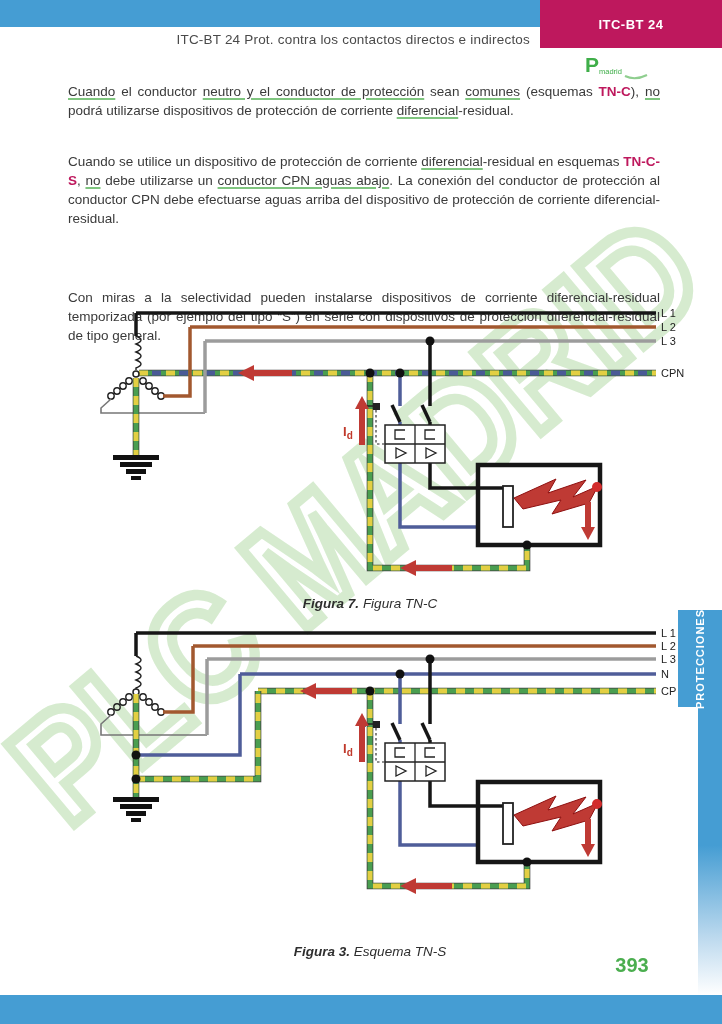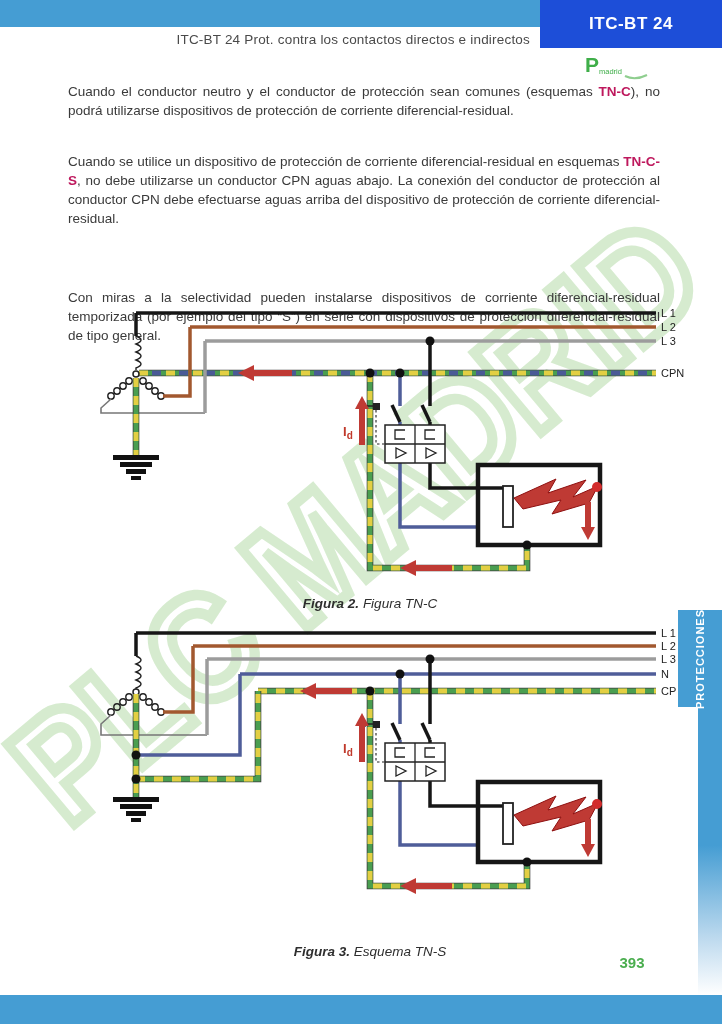--- a/index.html
+++ b/index.html
@@ -2,36 +2,36 @@
 <html><head>
 <meta charset="utf-8">
 <style>
   html,body{margin:0;padding:0;background:#e8e8e8;}
   #page{position:relative;width:722px;height:1024px;background:#ffffff;overflow:hidden;
         font-family:"Liberation Sans",sans-serif;color:#3a3a3a;}
   
   .topbar{position:absolute;left:0;top:0;width:722px;height:27px;background:#459dd3;}
   .headband{position:absolute;left:0;top:27px;width:722px;height:29px;background:#ffffff;}
   .headtitle{position:absolute;top:32px;right:192px;font-size:13.5px;color:#4a4a4a;letter-spacing:.2px;white-space:nowrap;}
-  .badge{position:absolute;left:540px;top:0;width:182px;height:48px;background:#1d4ed8;
-         color:#fff;font-weight:bold;font-size:17px;display:flex;align-items:center;justify-content:center;letter-spacing:.5px;}
+  .badge{position:absolute;left:540px;top:0;width:182px;height:48px;background:#be185d;
+         color:#fff;font-weight:bold;font-size:13px;display:flex;align-items:center;justify-content:center;letter-spacing:.5px;}
   .logo{position:absolute;left:583px;top:50px;width:80px;height:32px;}
   
   .para{position:absolute;left:68px;width:592px;font-size:13.5px;line-height:19px;text-align:justify;z-index:2;}
-  .para .ul{text-decoration-color:#7fc57f;text-decoration-thickness:1.5px;text-underline-offset:2px;}
+  .para .ul{text-decoration:underline;text-decoration-color:#7fc57f;text-decoration-thickness:1.5px;text-underline-offset:2px;}
   .para .hl{color:#be185d;font-weight:bold;}
   
   .caption{position:absolute;left:90px;width:560px;text-align:center;font-size:13.5px;font-style:italic;z-index:2;color:#2e2e2e;}
   .caption .capb{font-weight:bold;}
   
   .tab{position:absolute;left:678px;top:610px;width:44px;height:97px;background:#459dd3;display:flex;align-items:center;justify-content:center;z-index:3;}
   .tab span{writing-mode:vertical-rl;transform:rotate(180deg);color:#fff;font-size:11px;font-weight:bold;letter-spacing:1px;}
   .edgestrip{position:absolute;left:698px;top:707px;width:24px;height:288px;z-index:2;
      background:linear-gradient(180deg,#459dd3 0%,#459dd3 48%,#bcd9ee 80%,rgba(255,255,255,0) 100%);}
-  .pagenum{position:absolute;left:608px;top:954px;width:48px;text-align:center;color:#4bae4f;font-weight:bold;font-size:15px;z-index:2;}
+  .pagenum{position:absolute;left:608px;top:954px;width:48px;text-align:center;color:#4bae4f;font-weight:bold;font-size:20px;z-index:2;}
   .bottombar{position:absolute;left:0;top:995px;width:722px;height:29px;background:#459dd3;}
   
   .wm{position:absolute;left:0;top:0;z-index:1;}
   
   .diag{position:absolute;z-index:2;}
   .wk{stroke:#161616;stroke-width:3.5;fill:none;}
   .wbr{stroke:#a2582f;stroke-width:3.5;fill:none;}
   .wgy{stroke:#9c9c9c;stroke-width:3.5;fill:none;}
   .wbl{stroke:#4f5d99;stroke-width:3.5;fill:none;}
   .wthin{stroke:#777;stroke-width:1.6;fill:none;}
@@ -169,21 +169,21 @@
       <text class="idlbl" x="343" y="436"><tspan>I</tspan><tspan font-size="10" dy="3">d</tspan></text>
     </g>
 
     <text class="lbl" x="661" y="317">L 1</text>
     <text class="lbl" x="661" y="331">L 2</text>
     <text class="lbl" x="661" y="345">L 3</text>
     <text class="lbl" x="661" y="377">CPN</text>
   </svg>
 
   <div class="caption" style="top:596px;">
-    <span class="capb">Figura 2.</span><span> Figura TN-C</span>
+    <span class="capb">Figura 7.</span><span> Figura TN-C</span>
   </div>
 
   <svg class="diag" style="left:90px;top:620px;" width="600" height="300" viewBox="90 620 600 300">
     <defs>
       <path id="d2cp" d="M258,691 H656"></path>
       <path id="d2gyA" d="M136,694 V797"></path>
       <path id="d2gyB" d="M136,779 H258 V691"></path>
       <path id="d2gyC" d="M370,691 V886 H527 V862"></path>
     </defs>
 

